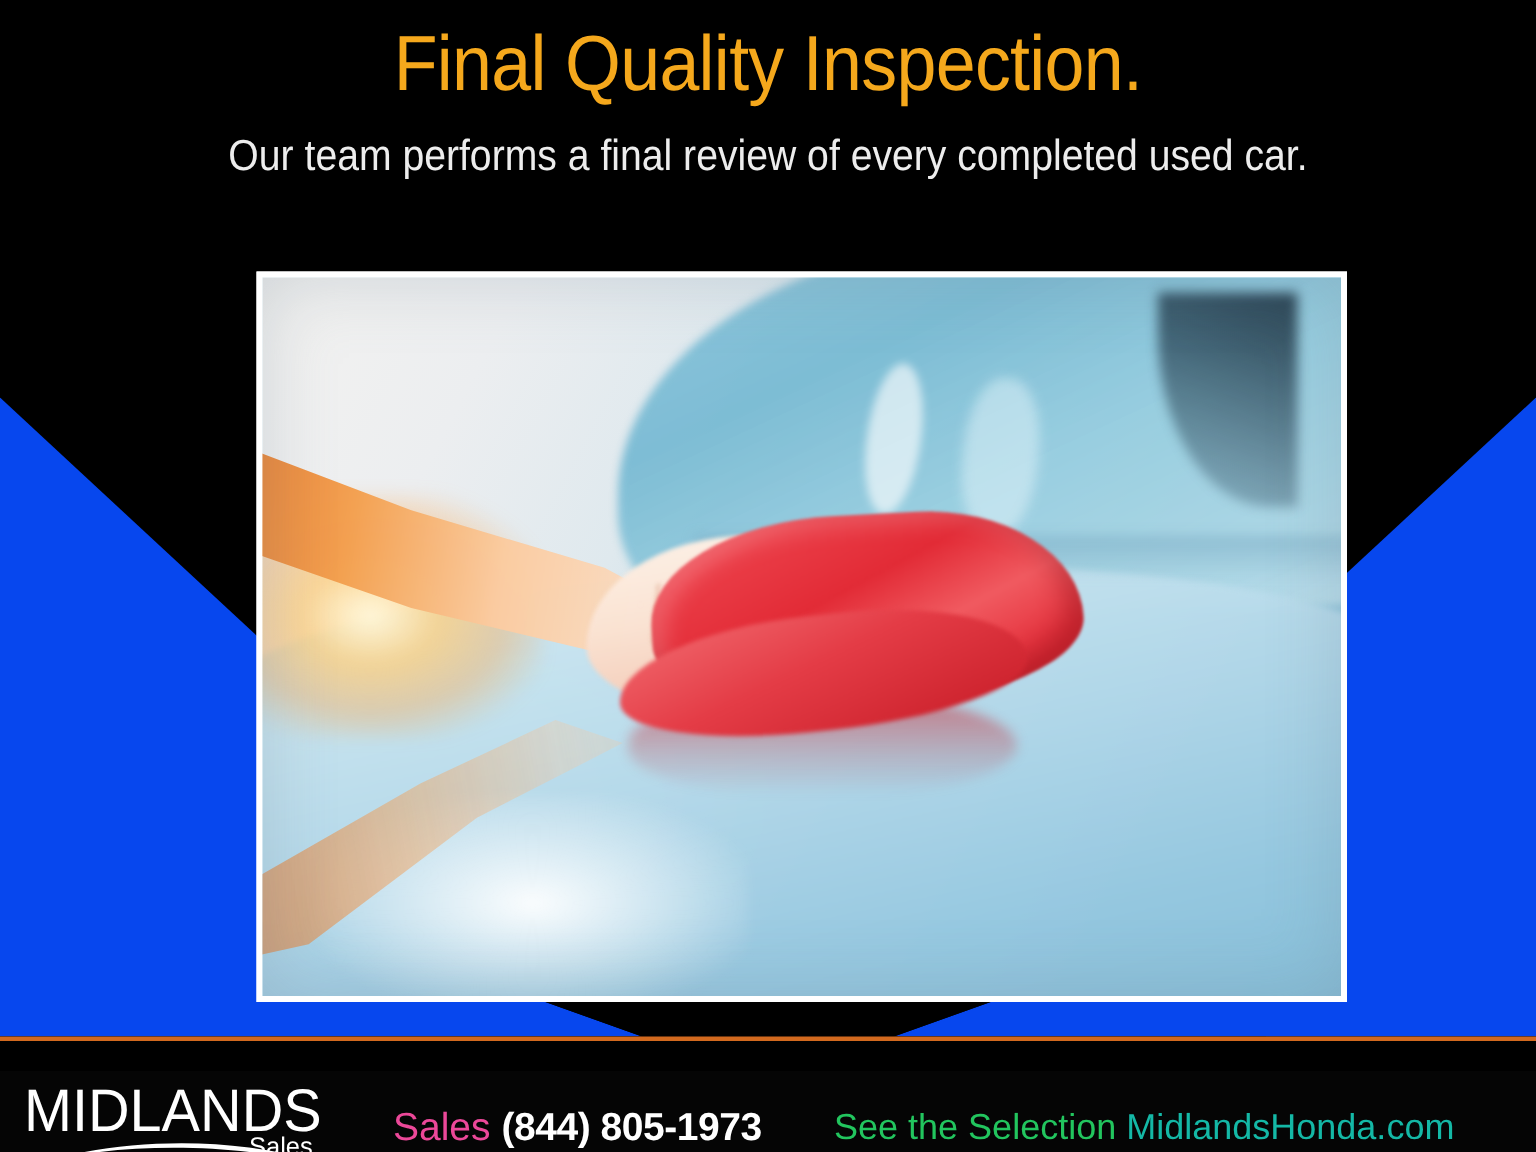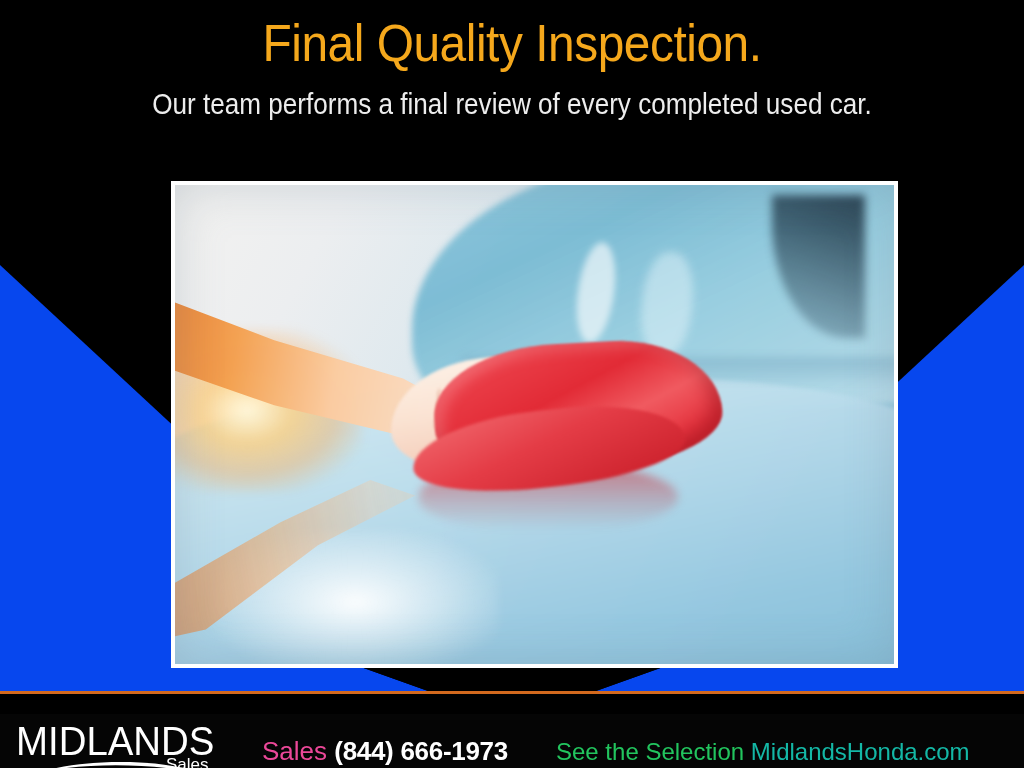--- a/index.html
+++ b/index.html
@@ -457,21 +457,21 @@
     <div class="logo">
       <div class="logo-word">MIDLANDS</div>
       <div class="logo-sub">Sales</div>
       <svg class="logo-swoosh" viewBox="0 0 232 26">
         <path d="M2 20 C 40 4, 110 2, 160 9 C 190 13, 212 19, 228 23 C 208 16, 182 9, 152 5 C 100 -2, 38 4, 2 20 Z" fill="#FFFFFF"></path>
       </svg>
     </div>
 
     <div class="sales-block">
       <span class="sales-label">Sales</span>
-      <span class="sales-phone">(844) 666-1973</span>
+      <span class="sales-phone">(844) 805-1973</span>
     </div>
 
     <div class="selection-block">
       <span class="selection-label">See the Selection</span>
       <span class="selection-url">MidlandsHonda.com</span>
     </div>
 
   </div>
 </div>
 

